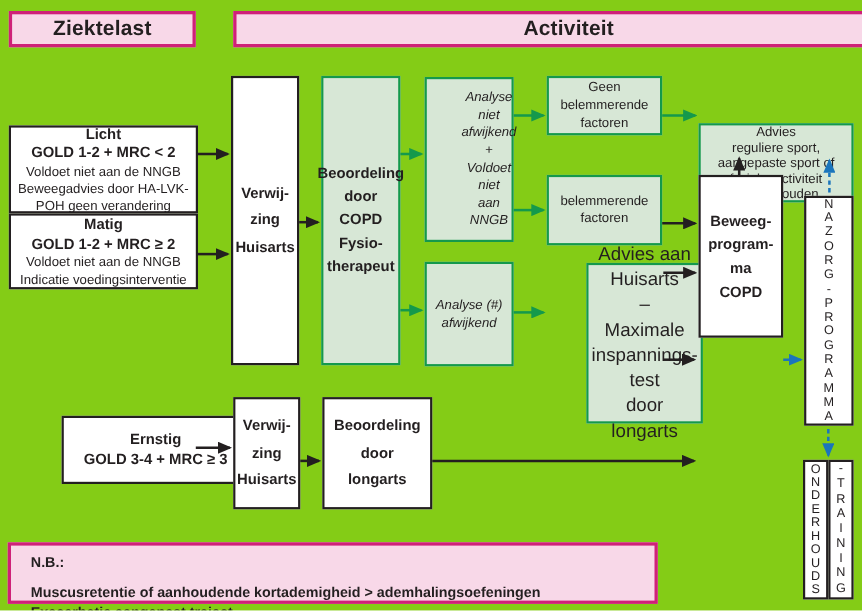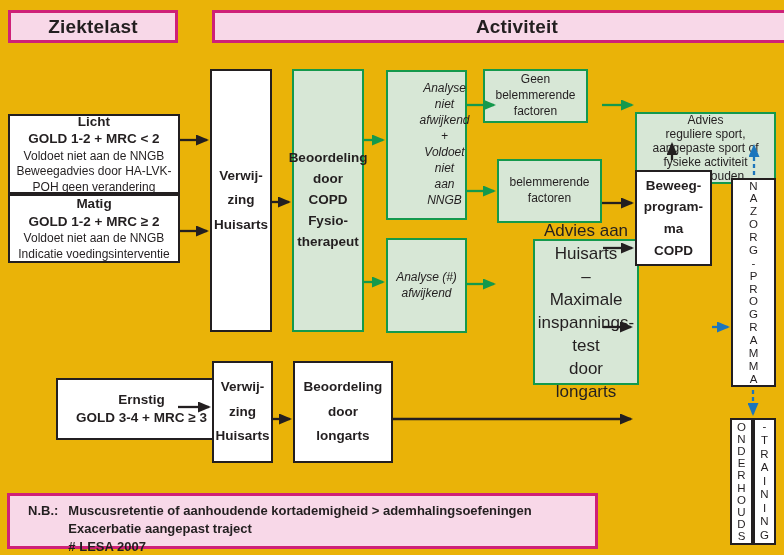--- a/index.html
+++ b/index.html
@@ -1,17 +1,17 @@
 <!DOCTYPE html>
 <html><head>
 <meta charset="utf-8">
 <style>
   html,body{margin:0;padding:0;background:#ffffff;}
   #canvas{
-    position:relative;width:784px;height:555px;background:#eab308;
+    position:relative;width:784px;height:555px;background:#84cc16;
     font-family:"Liberation Sans","DejaVu Sans",sans-serif;color:#231f20;overflow:hidden;
   }
   .hdr{
     position:absolute;box-sizing:border-box;background:#f8d8e8;border:3px solid #cf2178;
     display:flex;align-items:center;justify-content:center;
     font-size:19px;font-weight:bold;letter-spacing:.2px;
   }
   .box{
     position:absolute;box-sizing:border-box;background:#ffffff;border:2px solid #231f20;
     display:flex;flex-direction:column;align-items:center;justify-content:center;
@@ -84,21 +84,21 @@
   <div class="box green pre it fs12" style="left:386px;top:70px;width:81px;height:150px;padding-left:36px;">Analyse
 niet
 afwijkend
 +
 Voldoet niet
 aan NNGB</div>
 
   <div class="box green pre it fs12" style="left:386px;top:238px;width:81px;height:95px;">Analyse (#)
 afwijkend</div>
 
-  <div class="box green pre fs12" style="left:483px;top:69px;width:105px;height:54px;">Geen
+  <div class="box green pre fs12" style="left:497px;top:69px;width:105px;height:54px;">Geen
 belemmerende
 factoren</div>
 
   <div class="box green pre fs12" style="left:497px;top:159px;width:105px;height:64px;">belemmerende
 factoren</div>
 
   <div class="box green pre lh-advhuis" style="left:497px;top:239px;width:106px;height:146px;">Advies aan
 Huisarts
 –
 Maximale
@@ -106,21 +106,21 @@
 test
 door
 longarts</div>
 
   <div class="box green pre lh-advsport" style="left:635px;top:69px;width:141px;height:72px;margin-top:43px;">Advies
 reguliere sport,
 aangepaste sport of
 fysieke activiteit
 / onderhouden</div>
 
-  <div class="box pre b fs135 lh-beweeg" style="left:635px;top:170px;width:77px;height:96px;">Beweeg-
+  <div class="box pre b fs135 lh-beweeg" style="left:635px;top:159px;width:77px;height:148px;">Beweeg-
 program-
 ma
 COPD</div>
 
 
   <div class="box pre vletters" style="left:731px;top:178px;width:45px;height:209px;">N
 A
 Z
 O
 R
@@ -158,21 +158,21 @@
 G</div>
 
   <div class="box pre b fs135 lh-verw2" style="left:212px;top:361px;width:61px;height:102px;">Verwij-
 zing
 Huisarts</div>
 
   <div class="box pre b fs135 lh-verw2" style="left:293px;top:361px;width:100px;height:102px;">Beoordeling
 door
 longarts</div>
 
-  <div class="note" style="left:7px;top:493px;width:591px;height:56px;">
+  <div class="note" style="left:7px;top:493px;width:591px;height:56px;flex-direction:column;">
     <span>N.B.:</span>
     <span class="pre">Muscusretentie of aanhoudende kortademigheid &gt; ademhalingsoefeningen
 Exacerbatie aangepast traject
 # LESA 2007</span>
   </div>
 
   <svg class="arrows" width="784" height="555" viewBox="0 0 784 555">
     <defs>
       <marker id="mk-k" markerUnits="userSpaceOnUse" markerWidth="13" markerHeight="11" refX="11" refY="5.5" orient="auto">
           <path d="M0,0 L13,5.5 L0,11 Z" fill="#231f20"></path>

